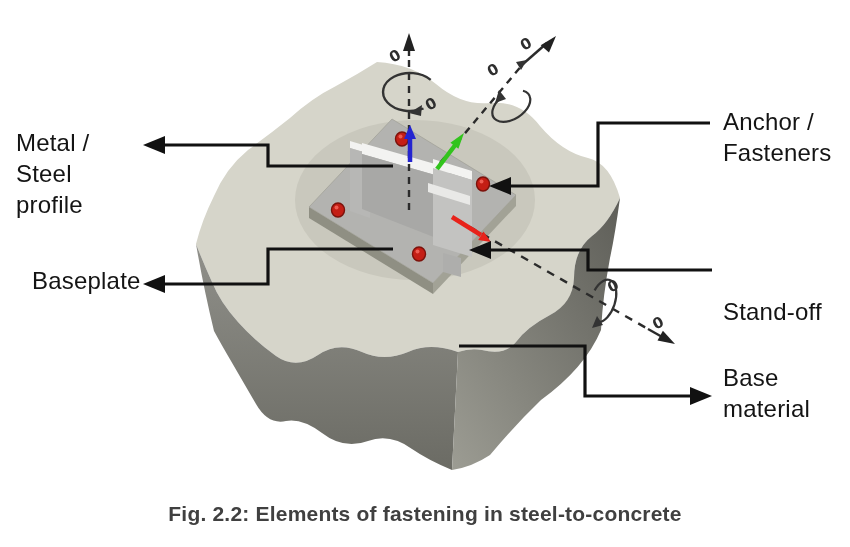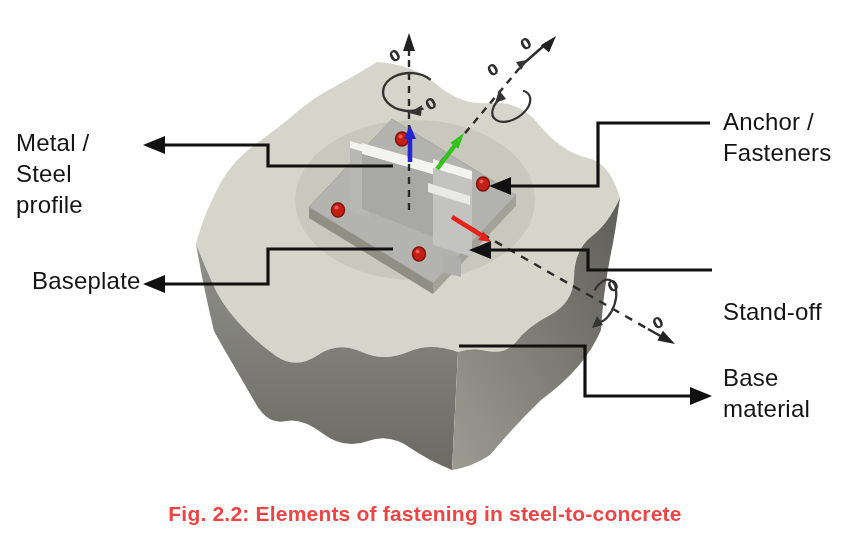--- a/index.html
+++ b/index.html
@@ -7,21 +7,21 @@
     position:relative;width:850px;height:547px;background:#ffffff;overflow:hidden;
     font-family:"Liberation Sans",sans-serif;
   }
   .stage svg{position:absolute;left:0;top:0;}
   .label{
     position:absolute;font-size:24px;line-height:31px;color:#141414;
     white-space:pre-line;letter-spacing:0.2px;
   }
   .caption{
     position:absolute;top:502px;left:0;width:100%;text-align:center;
-    font-size:21px;font-weight:bold;color:#ef4444;letter-spacing:0.2px;
+    font-size:21px;font-weight:bold;color:#404040;letter-spacing:0.2px;
   }
   .zero-glyph{font-family:"DejaVu Sans",sans-serif;font-size:15px;font-weight:bold;fill:#2e2e2e;}
 </style>
 </head>
 <body>
 
 <div class="stage">
 
   <svg width="850" height="547" viewBox="0 0 850 547">
     <defs>

